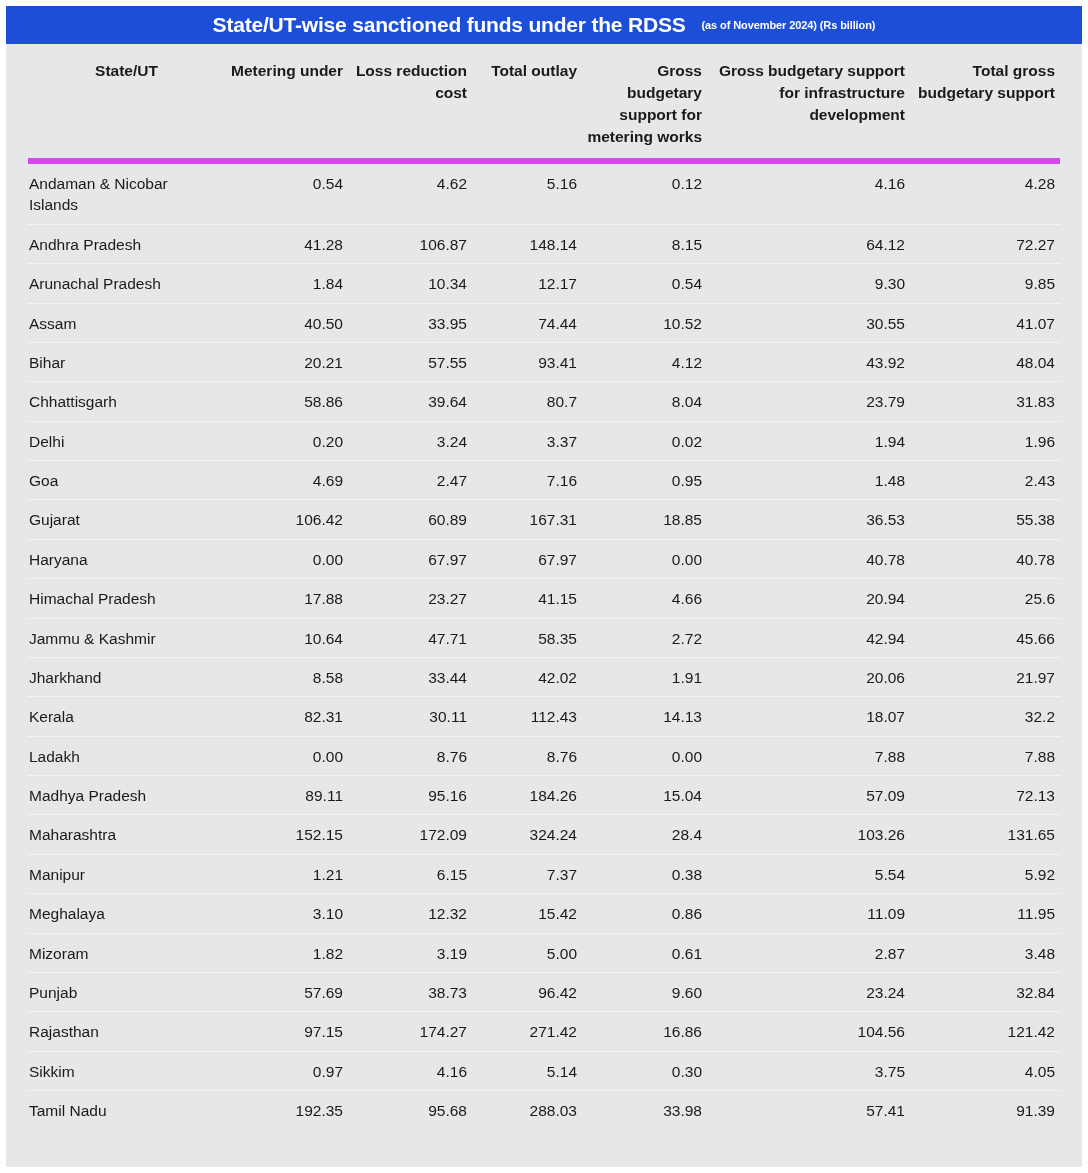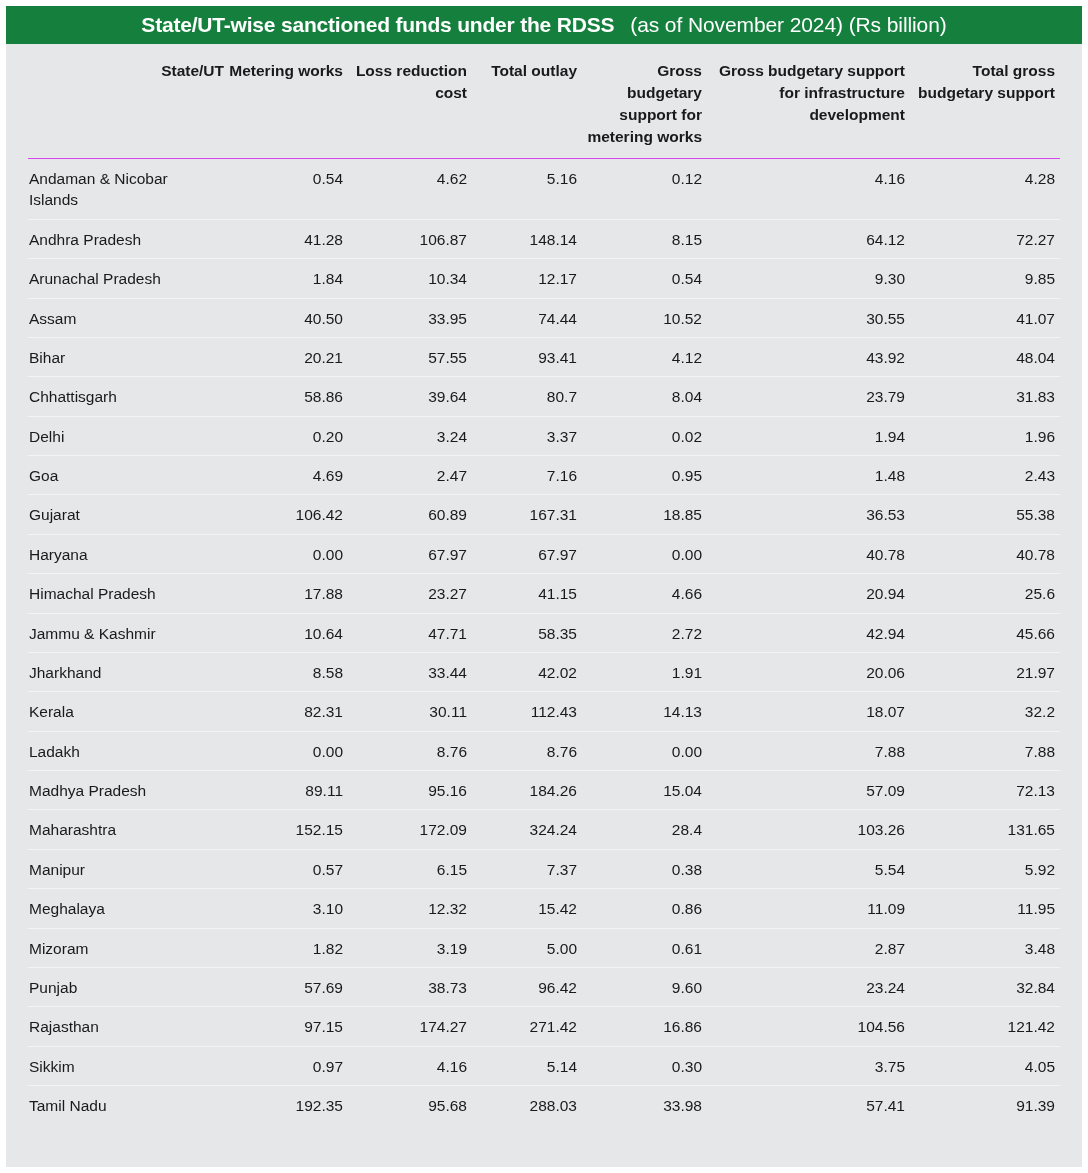--- a/index.html
+++ b/index.html
@@ -20,39 +20,39 @@
     top: 6px;
     width: 1076px;
     height: 1161px;
     background: #e6e7e9;
     box-sizing: border-box;
     overflow: hidden;
   }
 
   
   .title-bar {
-    background: #15803d;
+    background: #1d4ed8;
     height: 38px;
     display: flex;
     align-items: center;
     justify-content: center;
     padding: 8px 10px;
     box-sizing: border-box;
   }
   .title-main {
     color: #ffffff;
     font-size: 21px;
     font-weight: bold;
     letter-spacing: -0.2px;
     white-space: nowrap;
   }
   .title-sub {
     color: #ffffff;
-    font-size: 21px;
-    font-weight: normal;
+    font-size: 11px;
+    font-weight: bold;
     margin-left: 16px;
     letter-spacing: -0.1px;
     white-space: nowrap;
   }
 
   
   .table-wrap {
     padding: 0 22px;
     box-sizing: border-box;
   }
@@ -71,37 +71,37 @@
 
   thead th {
     font-size: 15.5px;
     font-weight: bold;
     color: #1a1a1a;
     padding: 16px 0 10px 0;
     vertical-align: top;
     line-height: 1.42;
   }
   thead th.h-state {
-    text-align: right;
+    text-align: center;
     padding-left: 1px;
   }
   thead th.h-num {
     text-align: right;
     padding-right: 5px;
   }
 
   tbody td {
     font-size: 15.5px;
     color: #1a1a1a;
     padding: 9px 0 8px 0;
     line-height: 1.38;
     border-top: 1px solid #f4f4f5;
     vertical-align: top;
   }
-  tbody tr:first-child td { border-top: 1px solid #d946ef; }
+  tbody tr:first-child td { border-top: 6px solid #d946ef; }
 
   tbody td.state {
     text-align: left;
     padding-left: 1px;
     padding-right: 6px;
   }
   tbody td.num {
     text-align: right;
     padding-right: 5px;
     white-space: nowrap;
@@ -124,21 +124,21 @@
           <col class="c-num1">
           <col class="c-num2">
           <col class="c-num3">
         <col class="c-num4">
           <col class="c-num5">
           <col class="c-num6">
       </colgroup>
       <thead>
         <tr>
           <th class="h-state">State/UT</th>
-          <th class="h-num">Metering works</th>
+          <th class="h-num">Metering under</th>
           <th class="h-num">Loss reduction cost</th>
           <th class="h-num">Total outlay</th>
           <th class="h-num">Gross budgetary support for metering works</th>
           <th class="h-num">Gross budgetary support for infrastructure development</th>
           <th class="h-num">Total gross budgetary support</th>
         </tr>
       </thead>
       <tbody id="table-body">
           <tr>
             <td class="state">Andaman &amp; Nicobar Islands</td>
@@ -288,21 +288,21 @@
             <td class="state">Maharashtra</td>
             <td class="num">152.15</td>
             <td class="num">172.09</td>
             <td class="num">324.24</td>
             <td class="num">28.4</td>
             <td class="num">103.26</td>
             <td class="num">131.65</td>
           </tr>
           <tr>
             <td class="state">Manipur</td>
-            <td class="num">0.57</td>
+            <td class="num">1.21</td>
             <td class="num">6.15</td>
             <td class="num">7.37</td>
             <td class="num">0.38</td>
             <td class="num">5.54</td>
             <td class="num">5.92</td>
           </tr>
           <tr>
             <td class="state">Meghalaya</td>
             <td class="num">3.10</td>
             <td class="num">12.32</td>

